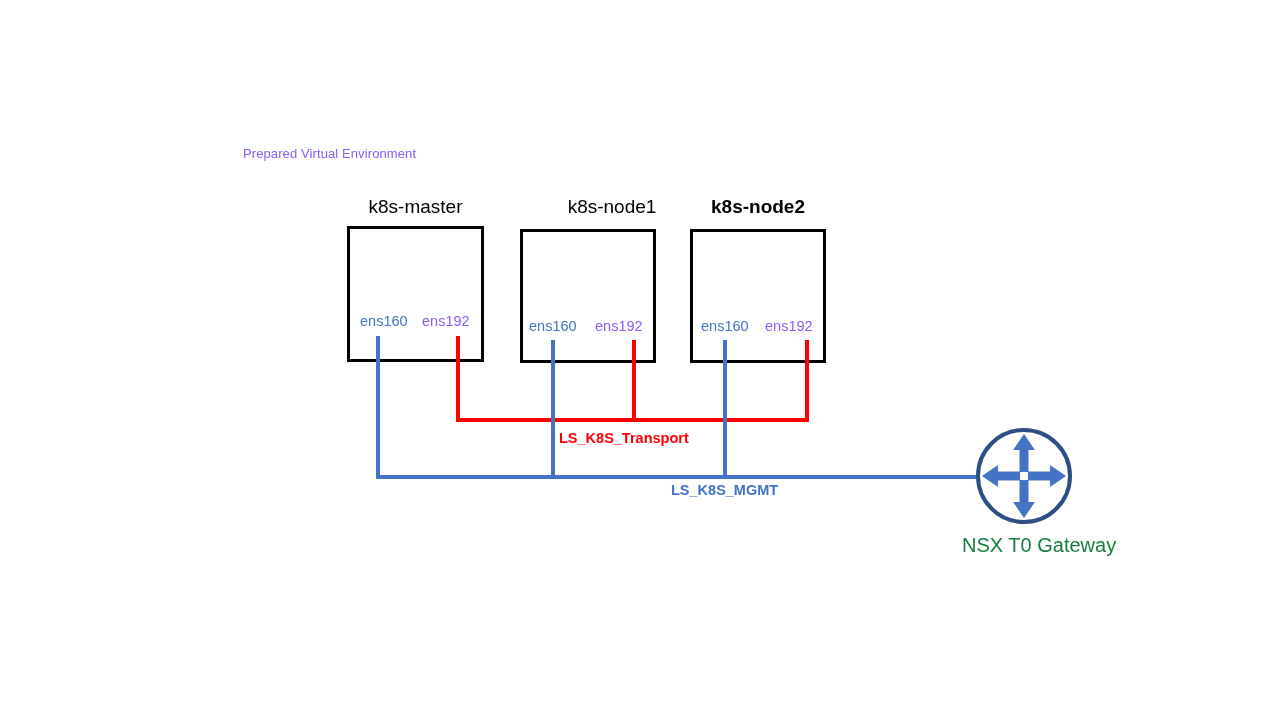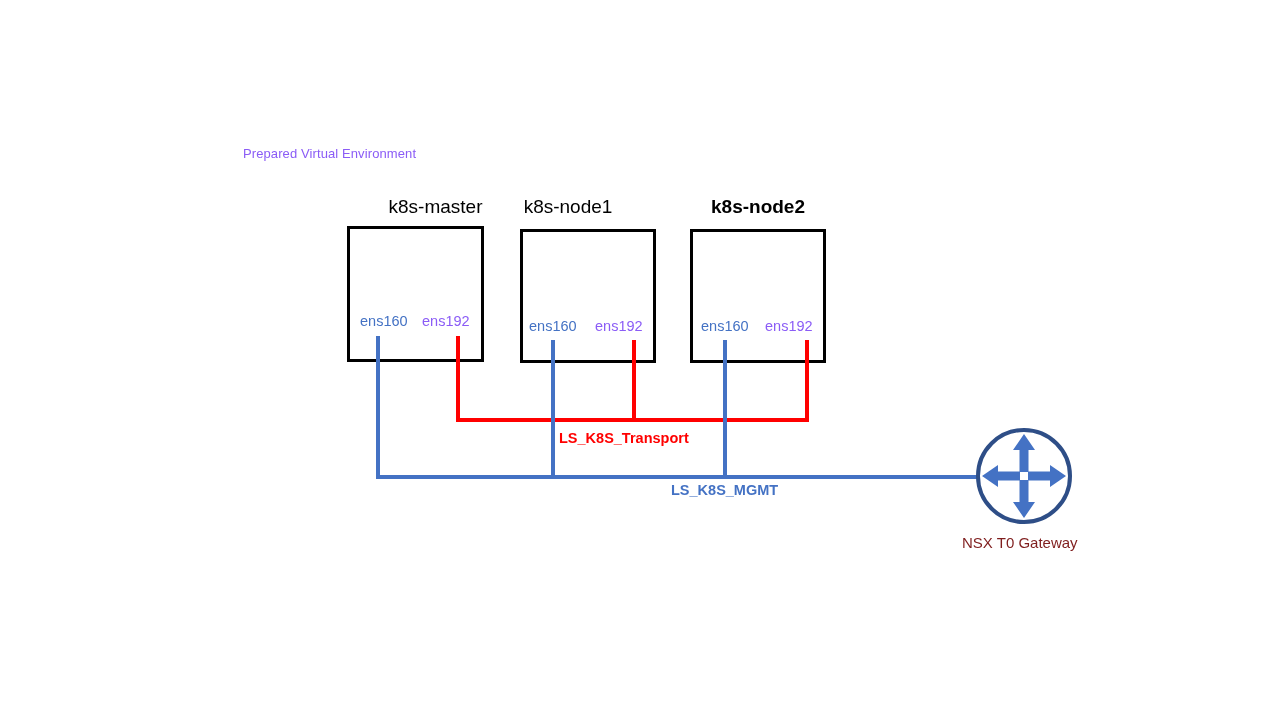--- a/index.html
+++ b/index.html
@@ -86,38 +86,38 @@
     position: absolute;
     left: 972px;
     top: 427px;
     width: 104px;
     height: 100px;
   }
   .gateway-label {
     position: absolute;
     left: 962px;
     top: 534px;
-    font-size: 15px;
-    color: #7f1d1d;
+    font-size: 20px;
+    color: #15803d;
     white-space: nowrap;
   }
 </style>
 </head>
 <body>
 
 <div id="canvas">
 
   <div class="diagram-title">Prepared Virtual Environment</div>
 
-  <div class="vm-title" style="left:367px; top:196px; width:137px;">k8s-master</div>
+  <div class="vm-title" style="left:347px; top:196px; width:137px;">k8s-master</div>
   <div class="vm-box" style="left:347px; top:226px; width:137px; height:136px;"></div>
   <div class="nic-label nic-mgmt" style="left:360px; top:313px;">ens160</div>
   <div class="nic-label nic-trans" style="left:422px; top:313px;">ens192</div>
 
-  <div class="vm-title" style="left:500px; top:196px; width:136px;">k8s-node1</div>
+  <div class="vm-title" style="left:544px; top:196px; width:136px;">k8s-node1</div>
   <div class="vm-box" style="left:520px; top:229px; width:136px; height:134px;"></div>
   <div class="nic-label nic-mgmt" style="left:529px; top:318px;">ens160</div>
   <div class="nic-label nic-trans" style="left:595px; top:318px;">ens192</div>
 
   <div class="vm-title" style="left:690px; top:196px; width:136px;font-weight:bold;">k8s-node2</div>
   <div class="vm-box" style="left:690px; top:229px; width:136px; height:134px;"></div>
   <div class="nic-label nic-mgmt" style="left:701px; top:318px;">ens160</div>
   <div class="nic-label nic-trans" style="left:765px; top:318px;">ens192</div>
 
   <div class="wire wire-v-red" style="left:456px; top:336px; height:86px;"></div>

